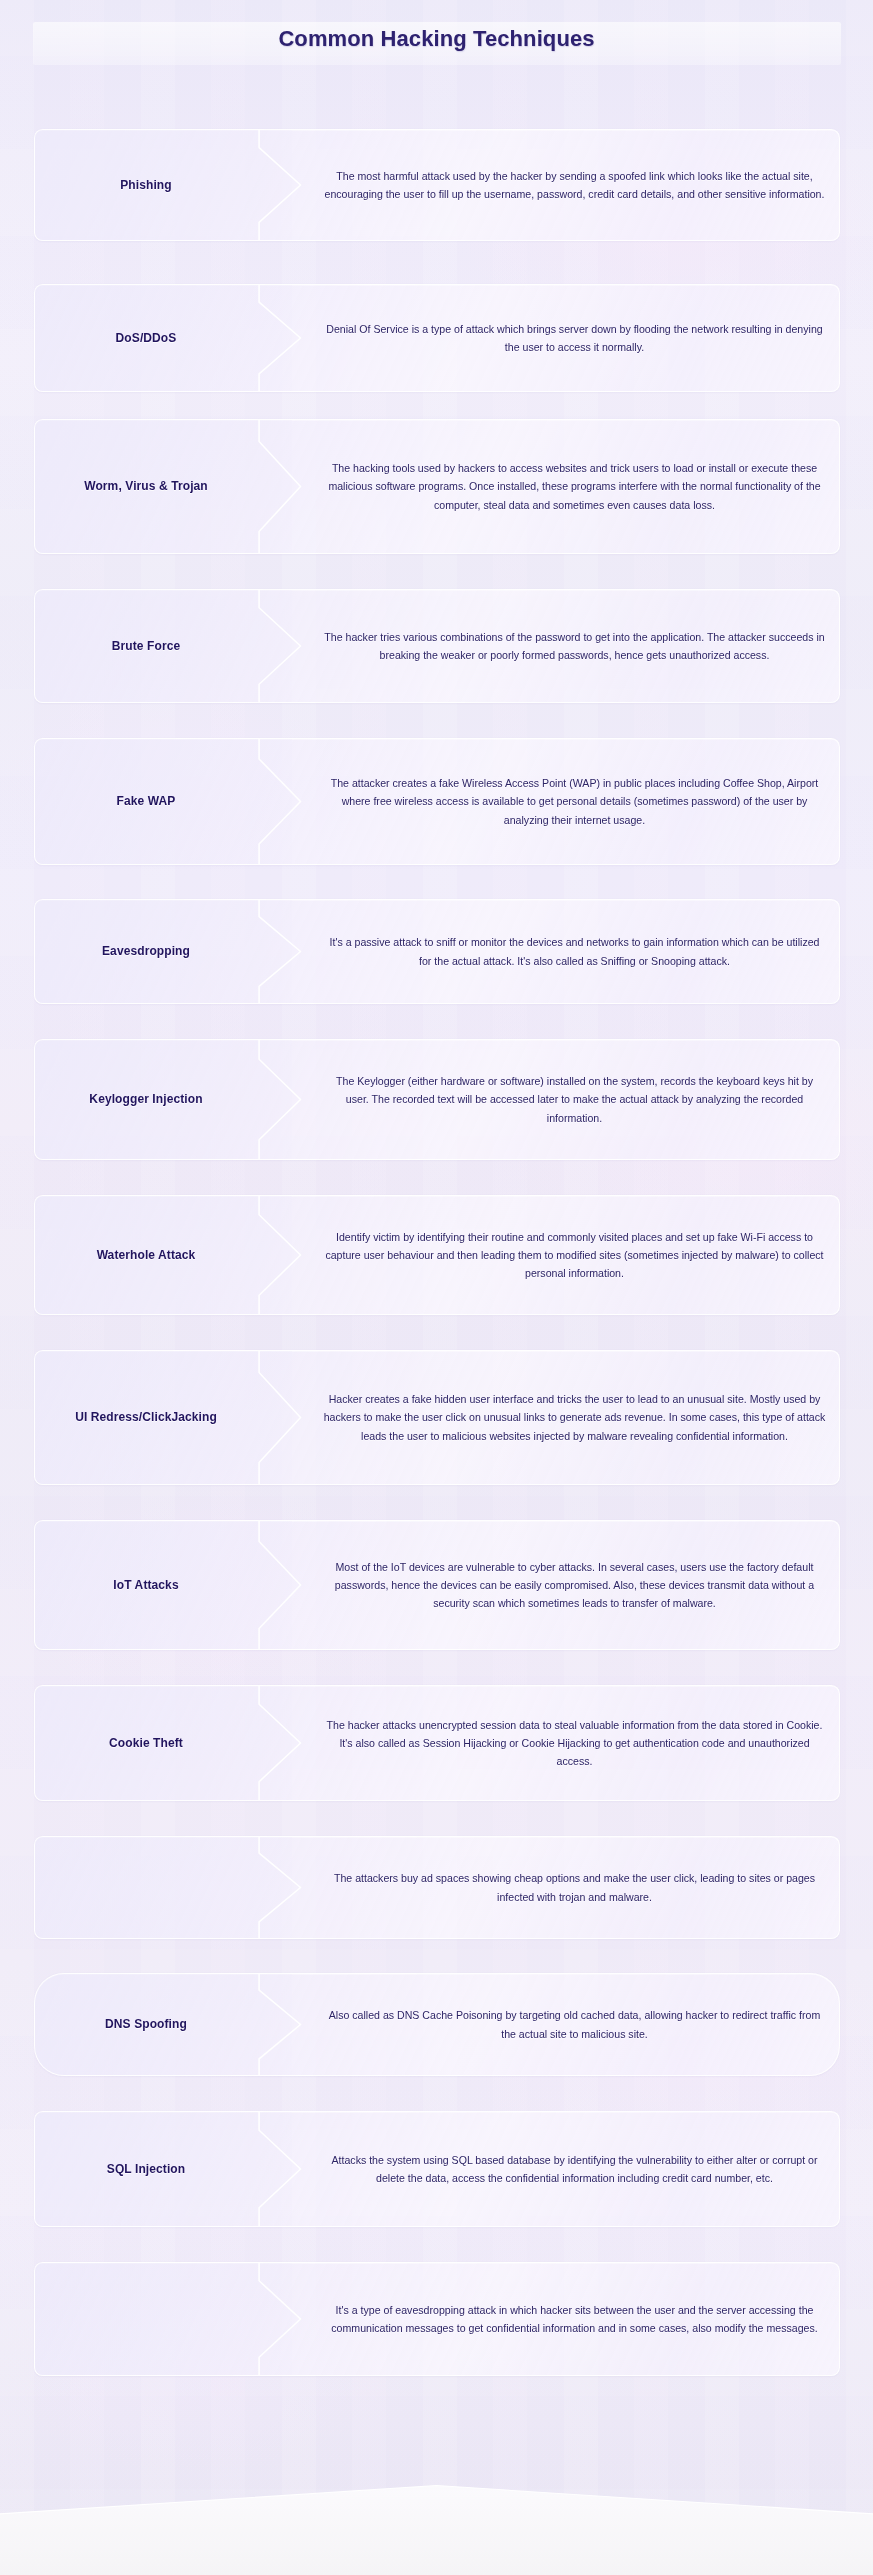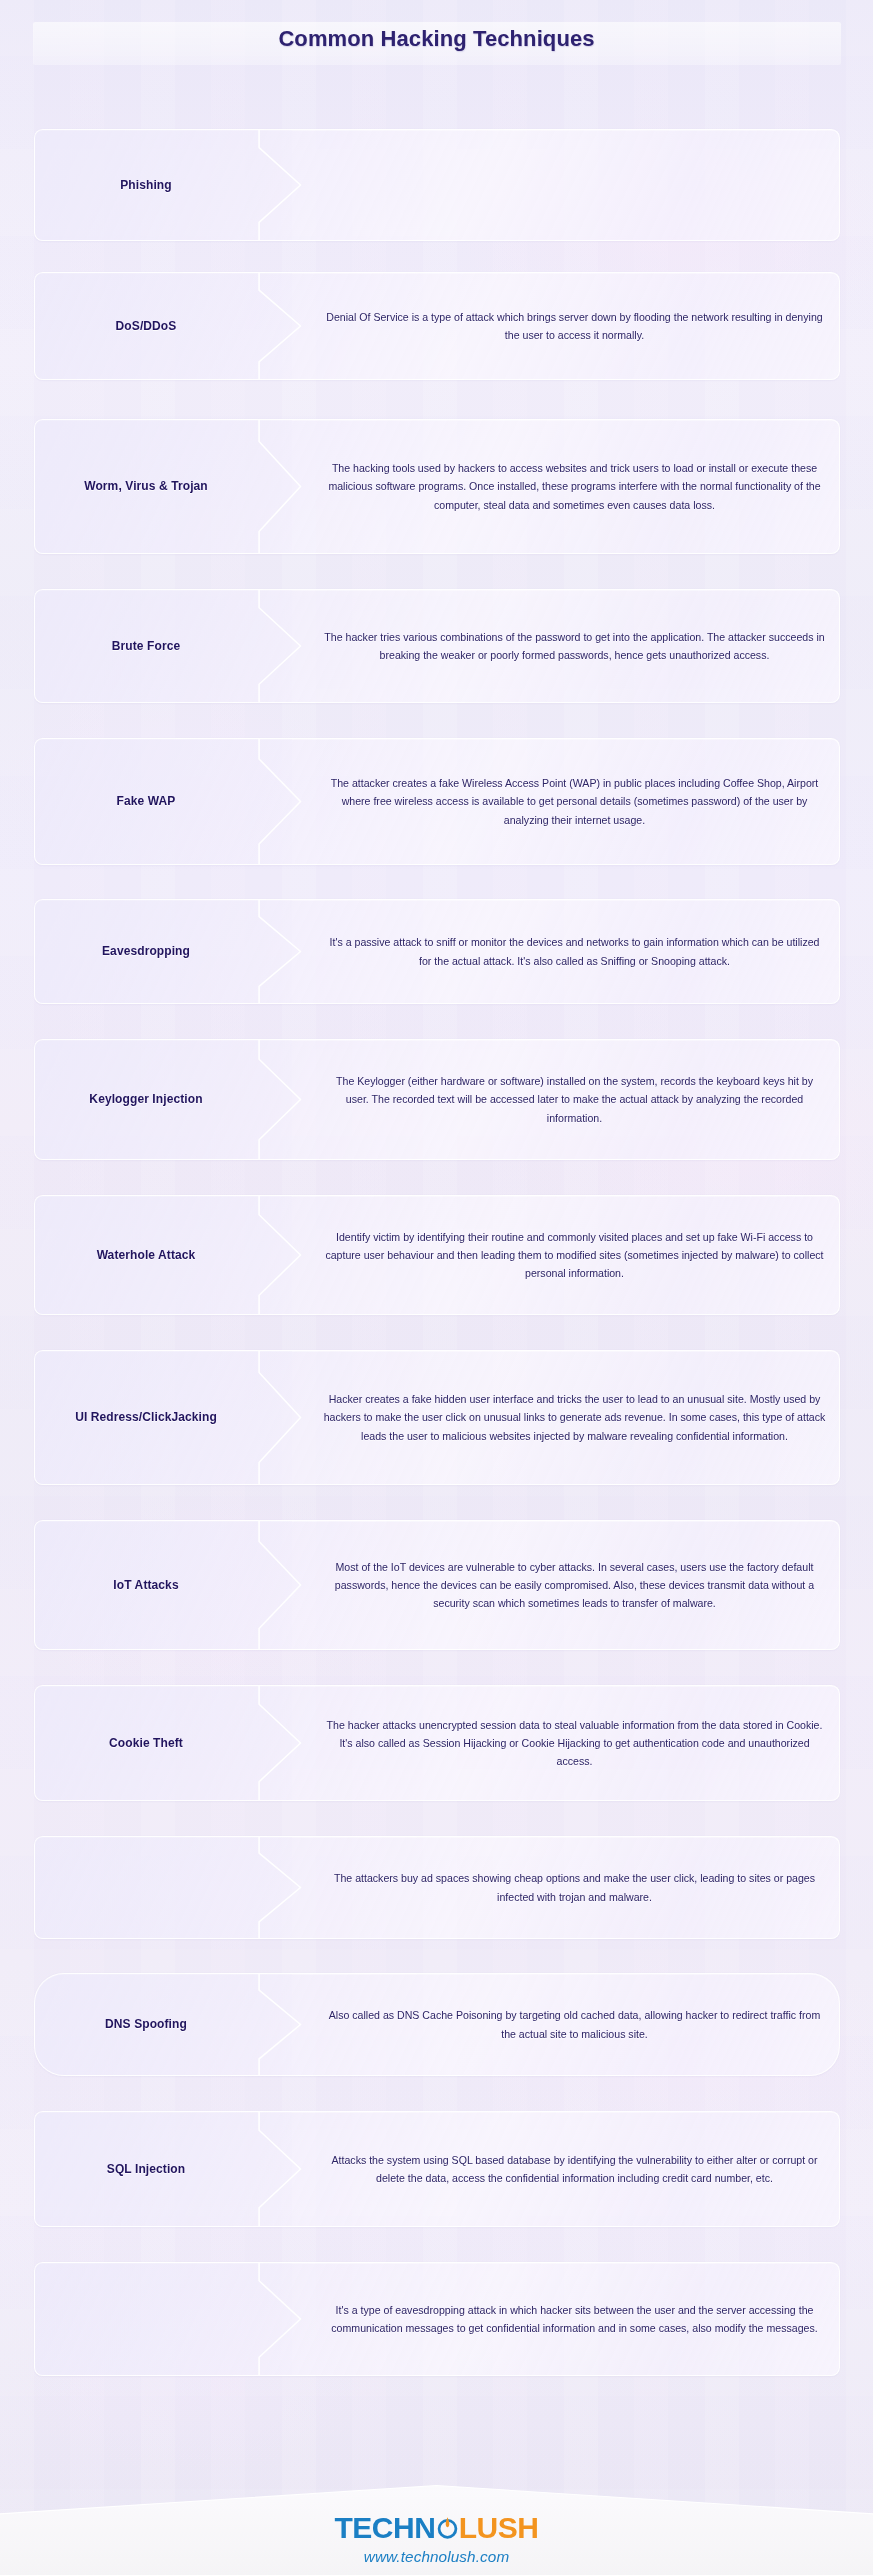--- a/index.html
+++ b/index.html
@@ -271,22 +271,23 @@
 
   <div id="cards">
       <div class="card" style="top: 129px; height: 112px;">
         <div class="card-left-wash"></div>
         <div class="card-chevron">
           <svg viewBox="0 0 110 206" preserveAspectRatio="none" aria-hidden="true">
             <path d="M2,0 L2,33 L78,103 L2,173 L2,206" fill="none" stroke="rgba(255,255,255,0.95)" stroke-width="3" stroke-linejoin="round"></path>
           </svg>
         </div>
         <div class="card-label">Phishing</div>
-      </div>
-      <div class="card" style="top: 272px; height: 108px;">
+        <div class="card-desc">The most harmful attack used by the hacker by sending a spoofed link which looks like the actual site, encouraging the user to fill up the username, password, credit card details, and other sensitive information.</div>
+      </div>
+      <div class="card" style="top: 284px; height: 108px;">
         <div class="card-left-wash"></div>
         <div class="card-chevron">
           <svg viewBox="0 0 110 198" preserveAspectRatio="none" aria-hidden="true">
             <path d="M2,0 L2,32 L78,99 L2,166 L2,198" fill="none" stroke="rgba(255,255,255,0.95)" stroke-width="3" stroke-linejoin="round"></path>
           </svg>
         </div>
         <div class="card-label">DoS/DDoS</div>
         <div class="card-desc">Denial Of Service is a type of attack which brings server down by flooding the network resulting in denying the user to access it normally.</div>
       </div>
       <div class="card" style="top: 419px; height: 135px;">
@@ -426,29 +427,16 @@
           <linearGradient id="peakg" x1="0" y1="0" x2="0" y2="1">
             <stop offset="0" stop-color="#fbfafd"></stop>
             <stop offset="1" stop-color="#f5f4f6"></stop>
           </linearGradient>
         </defs>
         <path d="M0,86 L800,34 L1600,86 L1600,200 L0,200 Z" fill="url(#peakg)"></path>
         <path d="M0,86 L800,34 L1600,86" fill="none" stroke="#ffffff" stroke-width="2" opacity="0.95"></path>
       </svg>
     </div>
 
-    <div id="footer-inner">
-      <div id="logo-wordmark">
-        <span class="logo-part logo-techno">TECHN</span>
-        <span id="logo-power">
-          <svg viewBox="0 0 46 46" aria-hidden="true">
-            <circle cx="23" cy="25.5" r="15.5" fill="none" stroke="#1b7fc4" stroke-width="5"></circle>
-            <path d="M23,4 C25.6,10 26.6,14 26.2,18 C25.9,21 24.6,22.6 23,22.6 C21.4,22.6 20.1,21 19.8,18 C19.4,14 20.4,10 23,4 Z" fill="#f3941f"></path>
-          </svg>
-        </span>
-        <span class="logo-part logo-lush">LUSH</span>
-      </div>
-      <div id="logo-url">www.technolush.com</div>
-    </div>
   </div>
 
 </div>
 
 
 </body></html>

